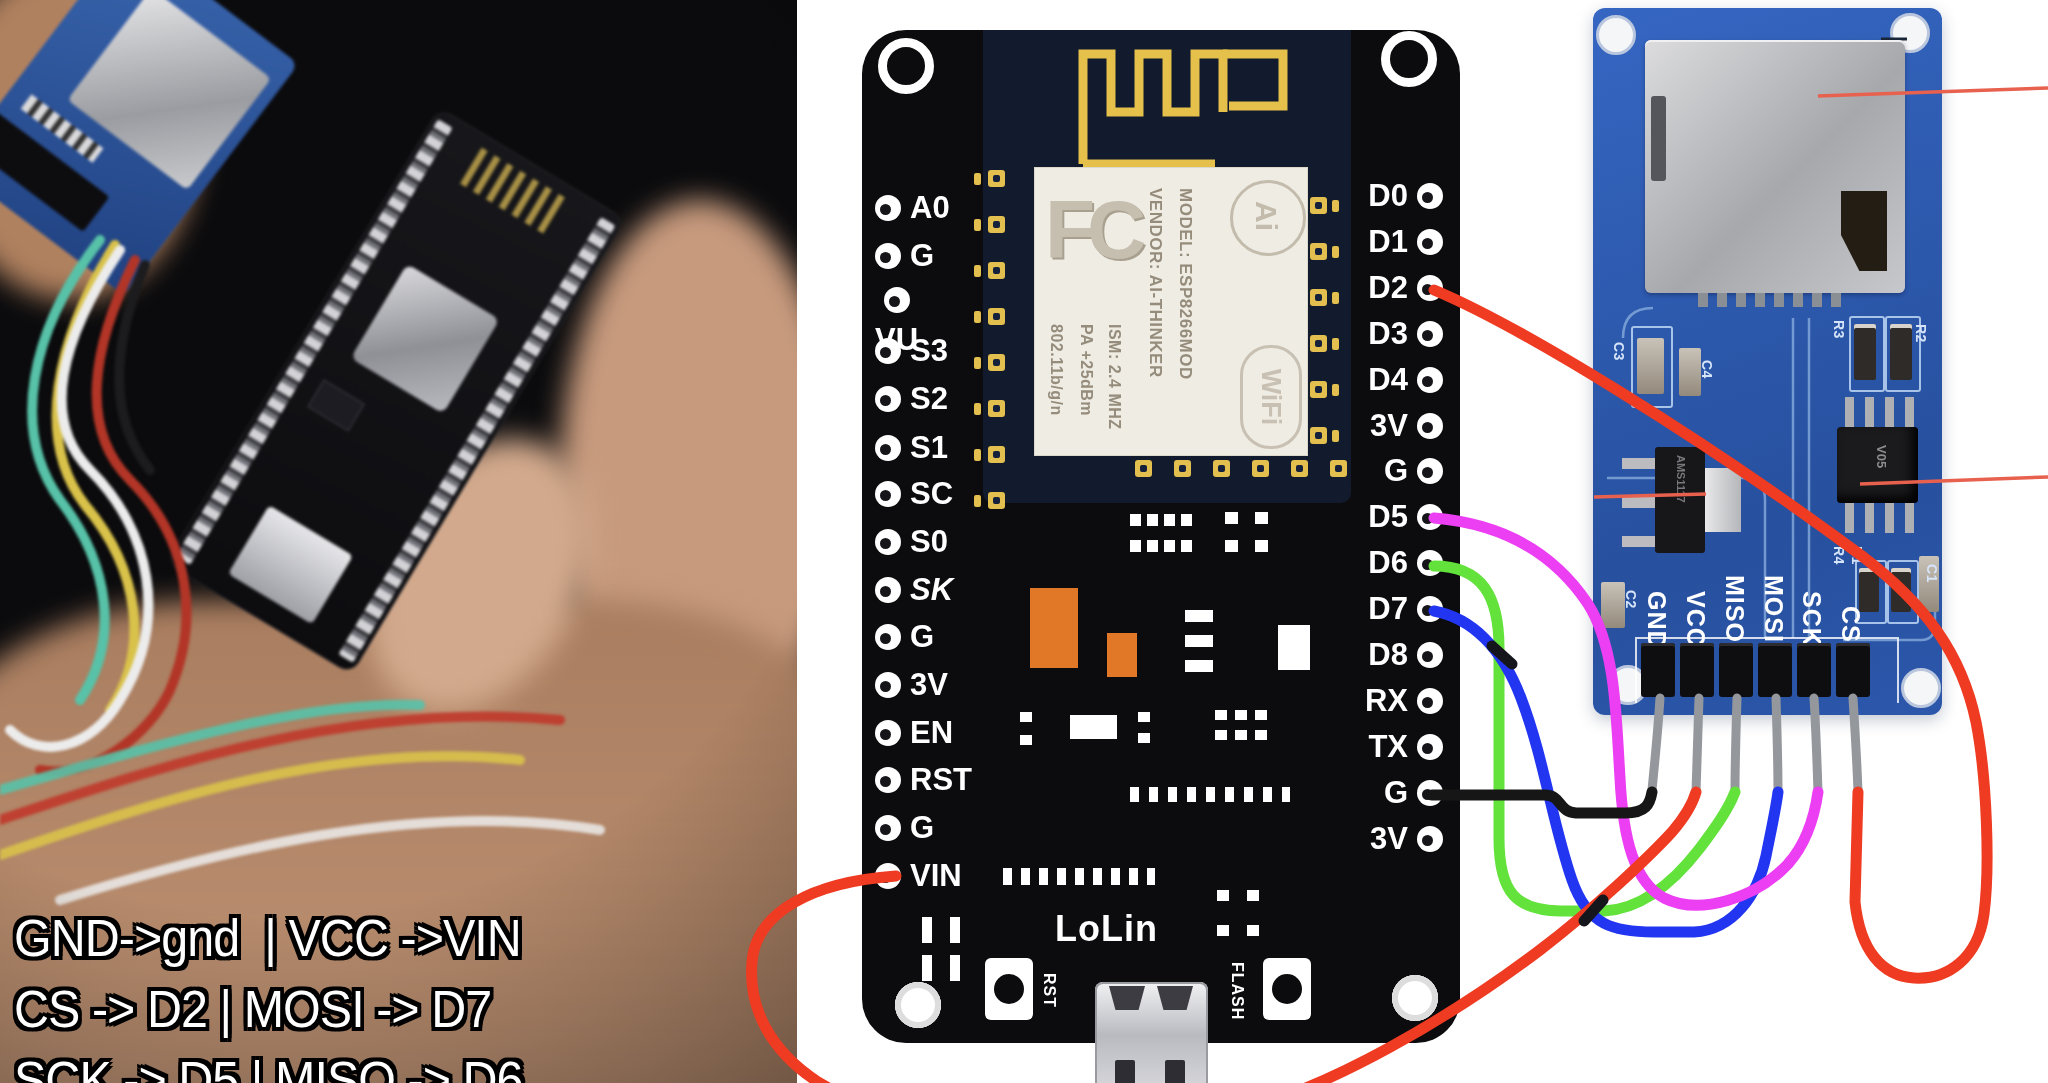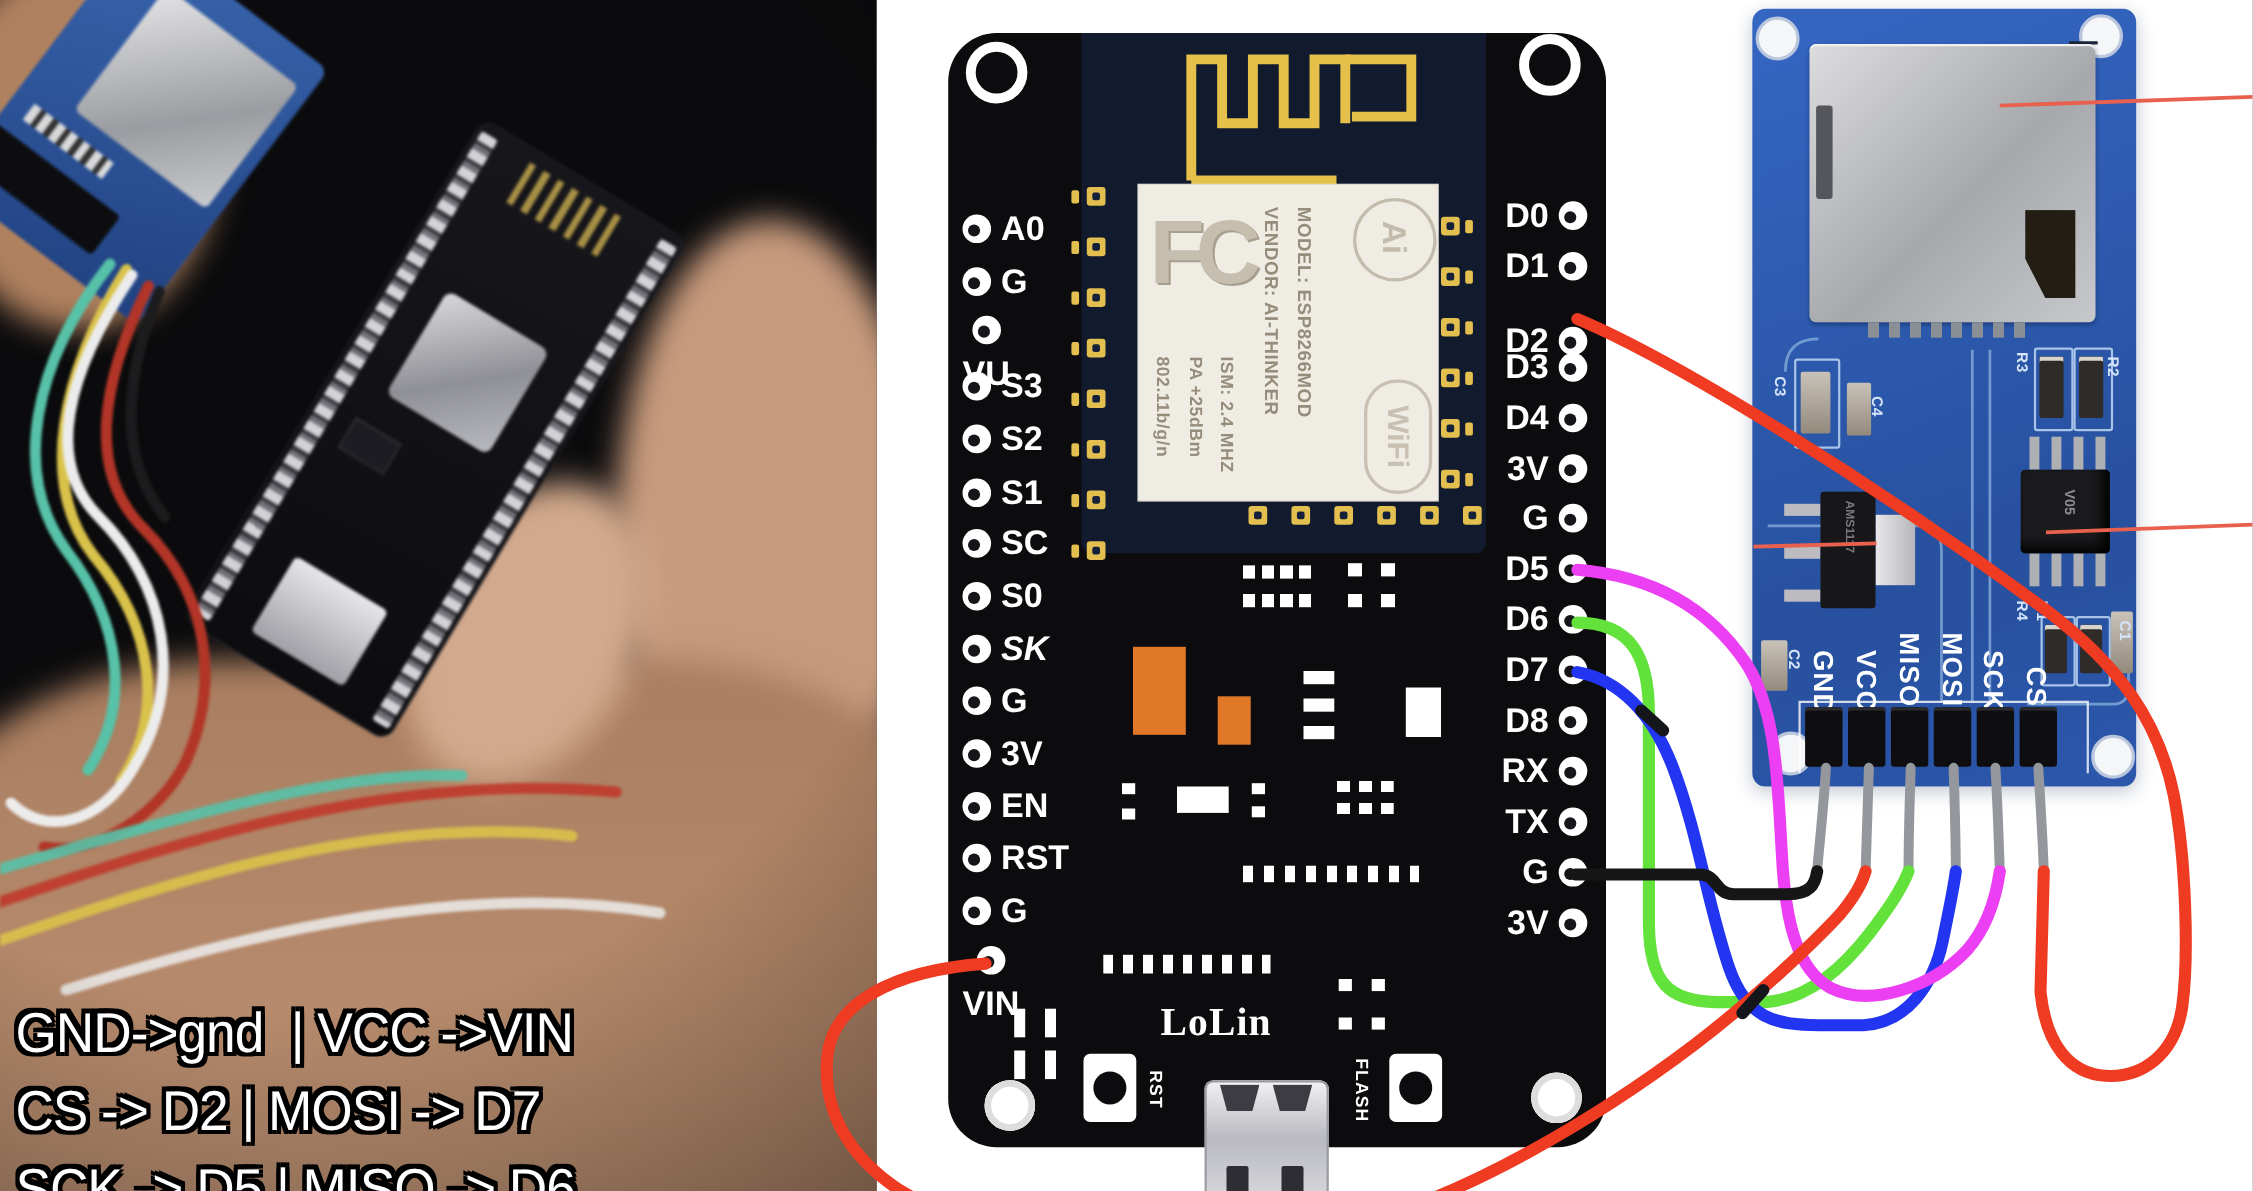--- a/index.html
+++ b/index.html
@@ -59,21 +59,21 @@
   .pad-stub{position:absolute;width:7px;height:12px;background:#e2bf4e;border-radius:2px;}
   .pin-row{position:absolute;height:32px;display:flex;align-items:center;gap:9px;}
   .pin-row.left{left:13px;}
   .pin-row.right{right:17px;}
   .pin-circle{width:26px;height:26px;border-radius:50%;background:#fff;position:relative;flex:none;}
   .pin-hole{position:absolute;left:5px;top:9px;width:11px;height:11px;border-radius:50%;background:#15151a;}
   .pin-label{font-size:31px;font-weight:bold;color:#fff;}
   .pin-row.right .pin-label{width:90px;text-align:right;}
   .silk{position:absolute;background:#fff;}
   .orange{position:absolute;background:#e07828;}
-  .lolin{position:absolute;left:193px;top:878px;font-size:36px;font-weight:bold;color:#fff;letter-spacing:1px;font-family:Liberation Serif, serif;}
+  .lolin{position:absolute;left:193px;top:878px;font-size:36px;font-weight:bold;color:#fff;letter-spacing:1px;}
   .btn{position:absolute;width:48px;height:62px;background:#fff;border-radius:6px;}
   .btn:after{content:"";position:absolute;left:9px;top:16px;width:30px;height:30px;background:#0c0c0e;border-radius:50%;}
   .btn-label{color:#fff;font-size:16px;letter-spacing:1px;}
   .usb{position:absolute;left:233px;top:952px;width:113px;height:118px;border-radius:8px;
       background:linear-gradient(180deg,#f2f2f4,#b9bac0 45%,#dcdce0);box-shadow:inset 0 0 0 2px #9a9ba1;}
   .usb-cut{position:absolute;top:4px;width:36px;height:24px;background:#3c3c42;}
   .usb-slot{position:absolute;top:78px;width:20px;height:34px;background:#2d2d33;border-radius:2px;}
 
   
   .sdboard{position:absolute;left:1593px;top:8px;width:349px;height:707px;border-radius:12px;
@@ -297,41 +297,41 @@
             <span class="pin-hole"></span>
           </span>
           <span class="pin-label">RST</span>
         </div>
         <div class="pin-row left" style="top: 782px;">
           <span class="pin-circle">
             <span class="pin-hole"></span>
           </span>
           <span class="pin-label">G</span>
         </div>
-        <div class="pin-row left" style="top: 830px; flex-direction: column;">
+        <div class="pin-row left" style="top: 830px;">
           <span class="pin-circle">
             <span class="pin-hole"></span>
           </span>
           <span class="pin-label">VIN</span>
         </div>
       </div>
     <div id="np-right">
         <div class="pin-row right" style="top: 150px;">
           <span class="pin-label">D0</span>
           <span class="pin-circle">
             <span class="pin-hole"></span>
           </span>
         </div>
         <div class="pin-row right" style="top: 196px;">
           <span class="pin-label">D1</span>
           <span class="pin-circle">
             <span class="pin-hole"></span>
           </span>
         </div>
-        <div class="pin-row right" style="top: 242px; margin-top: 22px;">
+        <div class="pin-row right" style="top: 242px;">
           <span class="pin-label">D2</span>
           <span class="pin-circle">
             <span class="pin-hole"></span>
           </span>
         </div>
         <div class="pin-row right" style="top: 288px;">
           <span class="pin-label">D3</span>
           <span class="pin-circle">
             <span class="pin-hole"></span>
           </span>

